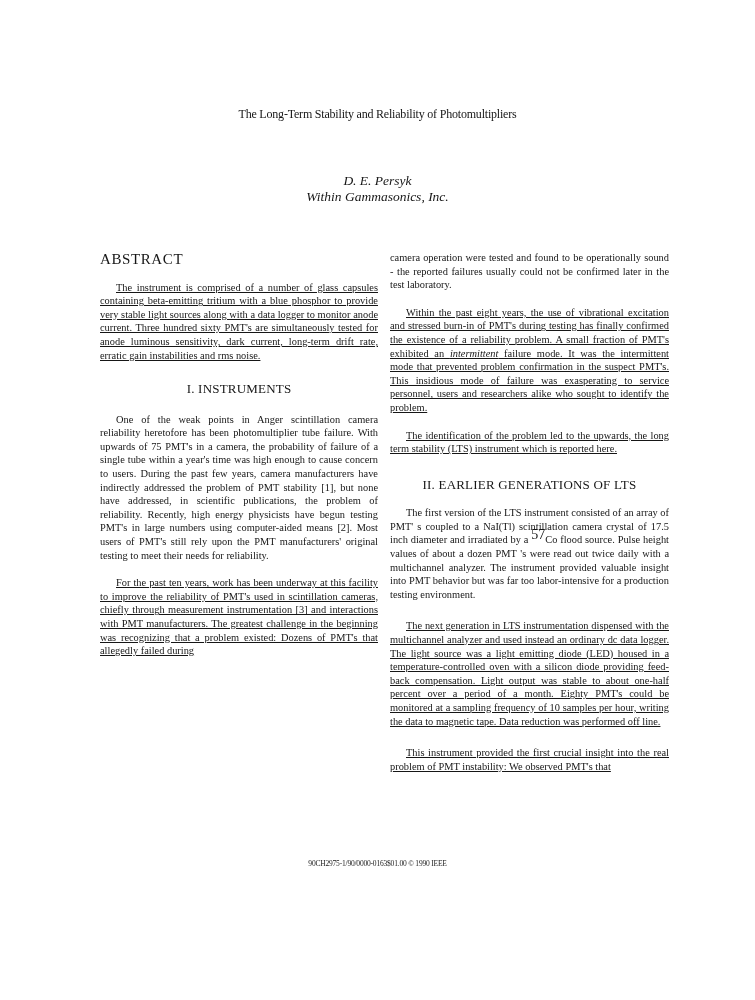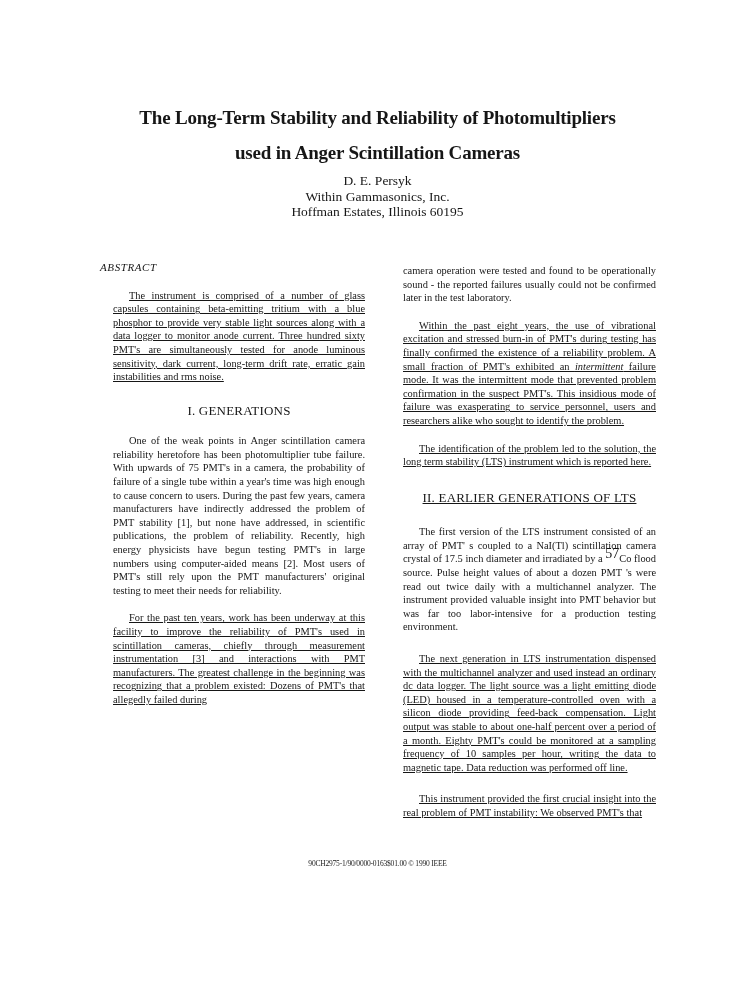--- a/index.html
+++ b/index.html
@@ -4,69 +4,67 @@
 <style>
   html, body { margin: 0; padding: 0; background: #ffffff; }
   body {
     width: 755px; height: 1000px; position: relative; overflow: hidden;
     font-family: "Liberation Serif", "DejaVu Serif", serif;
     color: #161616;
   }
   .page { position: absolute; left: 0; top: 0; width: 755px; height: 1000px; }
   .title {
     position: absolute; left: 0; width: 755px; text-align: center;
-    font-size: 19px; letter-spacing: -0.2px; font-weight: bold;
+    font-size: 12px; letter-spacing: -0.2px;
   }
   .title.l1 { top: 107px; }
   .title.l2 { top: 142px; }
-  .author { position: absolute; left: 0; width: 755px; text-align: center; font-size: 13.5px; line-height: 15px; }
+  .author { position: absolute; left: 0; width: 755px; text-align: center; font-size: 13.5px; line-height: 15px; font-style: italic; }
   .author.a1 { top: 173px; }
   .author.a2 { top: 189px; }
   .author.a3 { top: 204px; }
 
   .col { position: absolute; font-size: 10.4px; line-height: 13.6px; text-align: justify; }
   .col.left { left: 100px; width: 278px; top: 253px; }
   .col.right { left: 390px; width: 279px; top: 251px; }
 
-  .abstract-head { font-style: italic; letter-spacing: 0.6px; font-size: 11px; margin: 8px 0 11px 0; }
-  p { margin: 13px; text-indent: 16px; }
+  .abstract-head { letter-spacing: 0.6px; font-size: 15px; margin: 0 0 11px 0; }
+  p { margin: 0; text-indent: 16px; }
   p.gap { margin-top: 14px; text-decoration: underline; }
   .section-head { text-align: center; font-size: 13px; line-height: 14.5px; margin: 20px 0 16px 0; letter-spacing: 0.2px; }
-  .section-head.right { margin: 22px 0 20px 0; text-decoration: underline; }
+  .section-head.right { margin: 22px 0 14px 0; }
   sup { font-size: 14px; vertical-align: 4px; line-height: 0; }
   .footer {
     position: absolute; top: 859px; left: 0; width: 755px; text-align: center;
     font-size: 7.5px; letter-spacing: -0.2px; color: #222;
   }
   .em { font-style: italic; }
 </style>
 </head>
 <body>
 
 <div class="page">
 
   <div class="title l1">The Long-Term Stability and Reliability of Photomultipliers</div>
-  <div class="title l2">used in Anger Scintillation Cameras</div>
   <div class="author a1">D. E. Persyk</div>
   <div class="author a2">Within Gammasonics, Inc.</div>
-  <div class="author a3">Hoffman Estates, Illinois 60195</div>
 
   <div class="col left">
     <div class="abstract-head">ABSTRACT</div>
     <p class="gap">The instrument is comprised of a number of glass capsules containing beta-emitting tritium with a blue phosphor to provide very stable light sources along with a data logger to monitor anode current.  Three hundred sixty PMT's are simultaneously tested for anode luminous sensitivity, dark current, long-term drift rate, erratic gain instabilities and rms noise.</p>
 
-    <div class="section-head">I.  GENERATIONS</div>
+    <div class="section-head">I.  INSTRUMENTS</div>
     <p>One of the weak points in Anger scintillation camera reliability heretofore has been photomultiplier tube failure. With upwards of 75 PMT's in a camera, the probability of failure of a single tube within a year's time was high enough to cause concern to users. During the past few years, camera manufacturers have indirectly addressed the problem of PMT stability [1], but none have addressed, in scientific publications, the problem of reliability. Recently, high energy physicists have begun testing PMT's in large numbers using computer-aided means [2]. Most users of PMT's still rely upon the PMT manufacturers' original testing to meet their needs for reliability.</p>
     <p class="gap">For the past ten years, work has been underway at this facility to improve the reliability of PMT's used in scintillation cameras, chiefly through measurement instrumentation [3] and interactions with PMT manufacturers. The greatest challenge in the beginning was recognizing that a problem existed: Dozens of PMT's that allegedly failed during</p>
   </div>
 
   <div class="col right">
     <p style="text-indent:0">camera operation were tested and found to be operationally sound - the reported failures usually could not be confirmed later in the test laboratory.</p>
     <p class="gap"><span>Within the past eight years, the use of vibrational excitation and stressed burn-in of PMT's during testing has finally confirmed the existence of a reliability problem. A small fraction of PMT's exhibited an </span><span class="em">intermittent</span><span> failure mode. It was the intermittent mode that prevented problem confirmation in the suspect PMT's. This insidious mode of failure was exasperating to service personnel, users and researchers alike who sought to identify the problem.</span></p>
-    <p class="gap">The identification of the problem led to the solution, the long term stability (LTS) instrument which is reported here.</p>
+    <p class="gap">The identification of the problem led to the upwards, the long term stability (LTS) instrument which is reported here.</p>
 
     <div class="section-head right">
       <div>II.  EARLIER GENERATIONS OF LTS</div>
     </div>
     <p><span>The first version of the LTS instrument consisted of an array of PMT' s coupled to a NaI(Tl) scintillation camera crystal of 17.5 inch diameter and irradiated by a </span><sup>57</sup><span>Co flood source. Pulse height values of about a dozen PMT 's were read out twice daily with a multichannel analyzer. The instrument provided valuable insight into PMT behavior but was far too labor-intensive for a production testing environment.</span></p>
     <p class="gap" style="margin-top:18px">The next generation in LTS instrumentation dispensed with the multichannel analyzer and used instead an ordinary dc data logger. The light source was a light emitting diode (LED) housed in a temperature-controlled oven with a silicon diode providing feed-back compensation. Light output was stable to about one-half percent over a period of a month. Eighty PMT's could be monitored at a sampling frequency of 10 samples per hour, writing the data to magnetic tape. Data reduction was performed off line.</p>
     <p class="gap" style="margin-top:18px">This instrument provided the first crucial insight into the real problem of PMT instability: We observed PMT's that</p>
   </div>
 
   <div class="footer">90CH2975-1/90/0000-0163$01.00 © 1990 IEEE</div>

